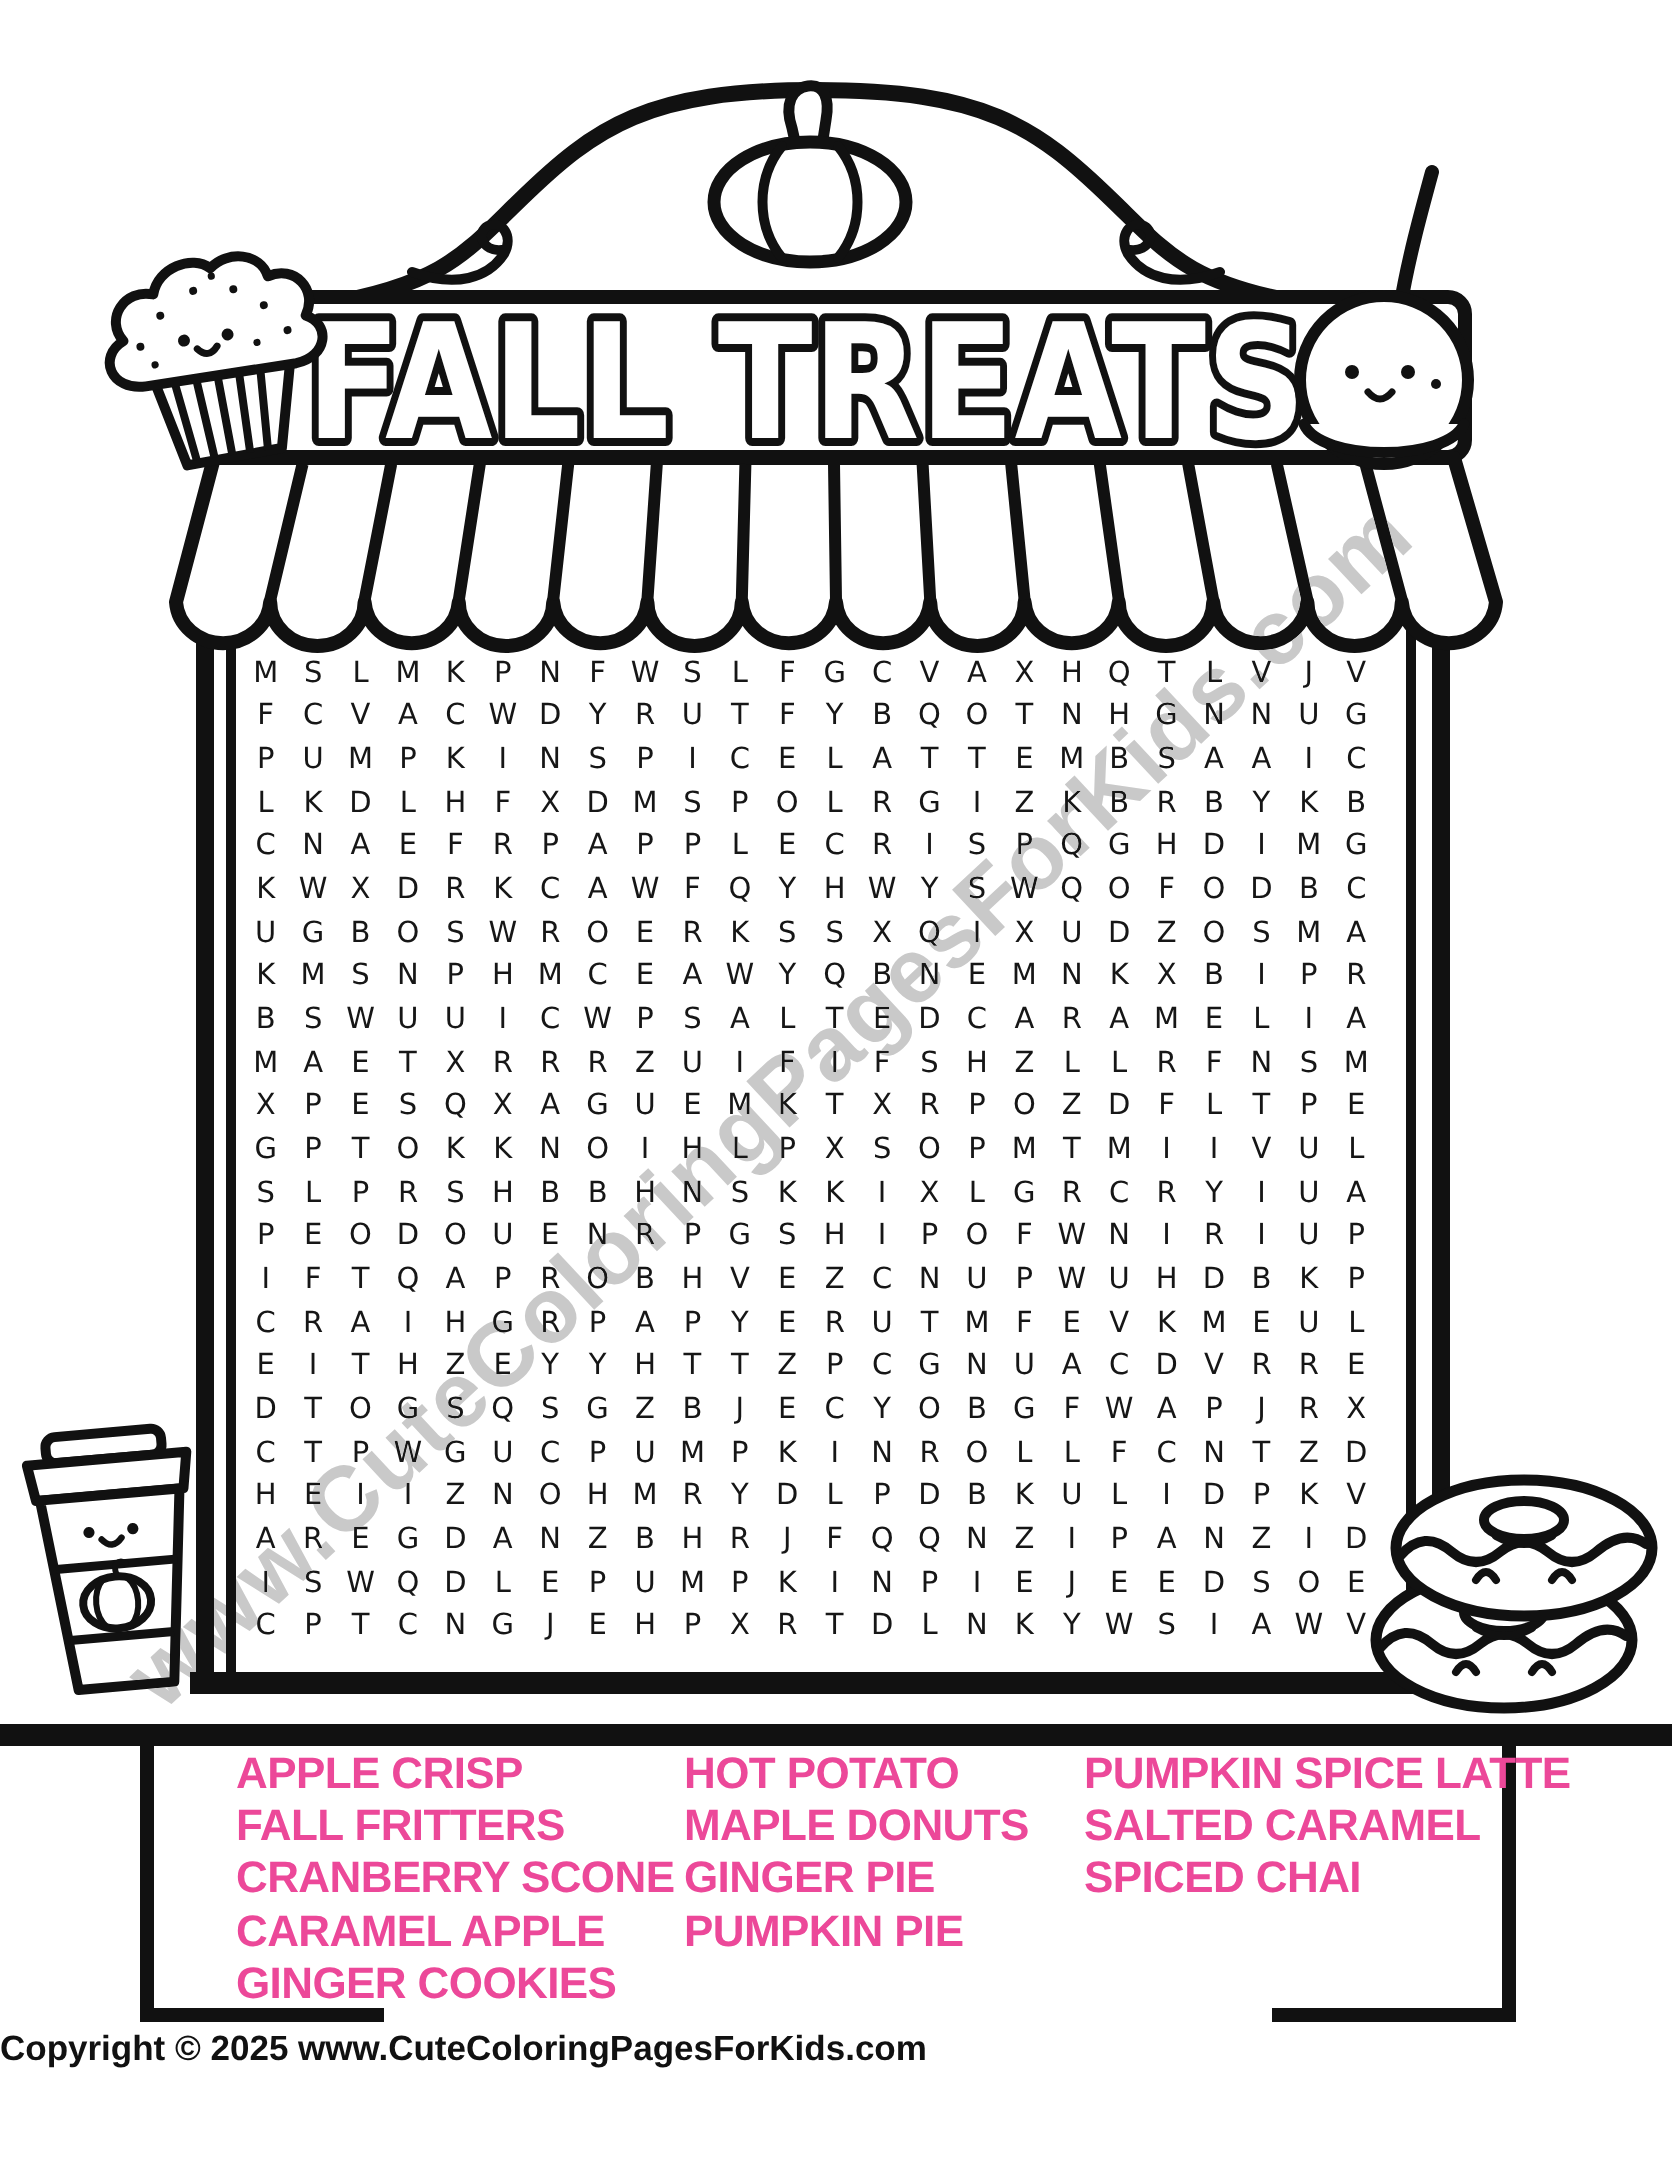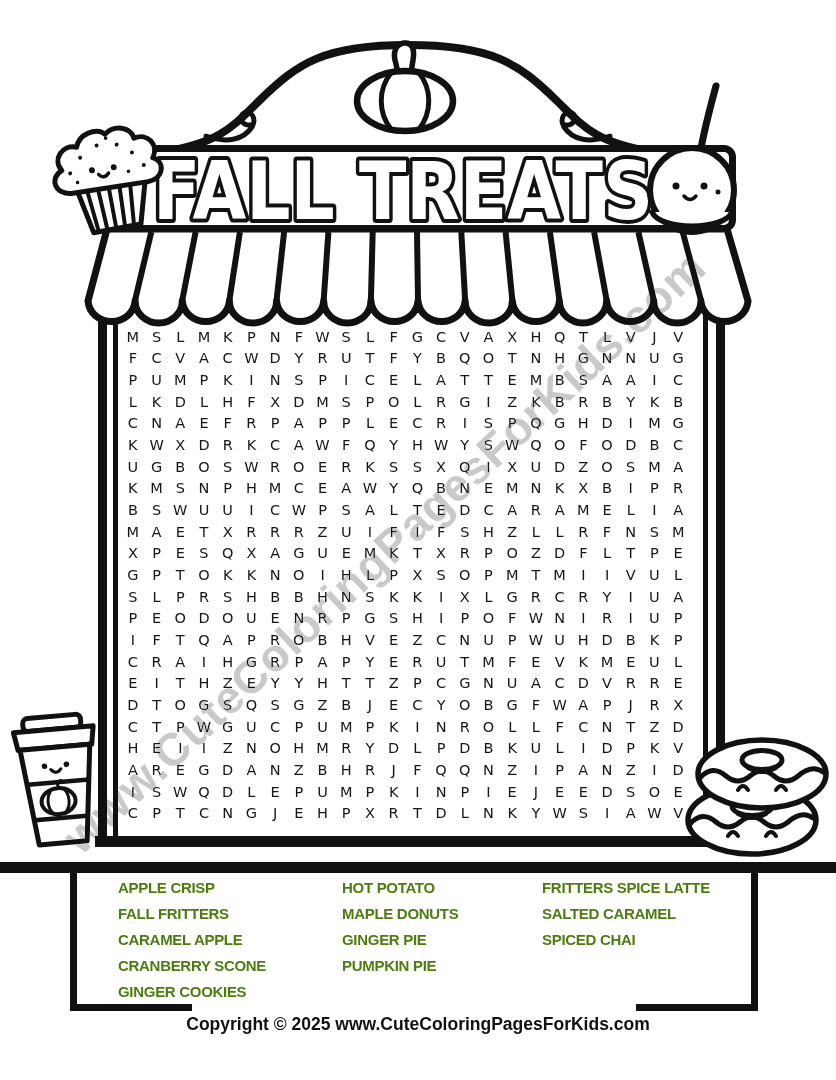--- a/index.html
+++ b/index.html
@@ -9,24 +9,24 @@
   .ink{background:#111;}
   
   #letter-grid{left:121px;top:326px;width:569px;height:498px;display:grid;
      grid-template-columns:repeat(24,1fr);grid-template-rows:repeat(23,1fr);}
   #letter-grid .cell{display:flex;align-items:center;justify-content:center;
      font-family:"DejaVu Sans",sans-serif;font-size:14.5px;font-weight:500;color:#161616;}
   
   .post{top:298px;height:549px;}
   
   .wordcol{top:874px;width:220px;}
-  .word{height:26.2px;display:flex;align-items:center;font-size:15px;font-weight:bold;
-        letter-spacing:-0.3px;color:#4d7c0f;white-space:nowrap;}
+  .word{height:26.2px;display:flex;align-items:center;font-size:22px;font-weight:bold;
+        letter-spacing:-0.3px;color:#ec4899;white-space:nowrap;}
   
-  #copyright{left:0;top:1014px;width:836px;text-align:center;font-size:17.5px;
+  #copyright{left:0;top:1014px;width:836px;font-size:17.5px;
         font-weight:bold;color:#111;}
   
   #watermark{left:58px;top:856px;width:892px;transform-origin:0 50%;
         transform:translateY(-50%) rotate(-43deg);text-align:center;
         font-size:46px;font-weight:bold;letter-spacing:1px;color:#c9c9c9;
         mix-blend-mode:darken;z-index:60;pointer-events:none;}
   
   #sign-board{left:100px;top:145px;width:636px;height:87px;background:#fff;
         border:7px solid #111;border-radius:12px;box-sizing:border-box;}
   svg{position:absolute;overflow:visible;}
@@ -627,32 +627,32 @@
       <span class="cell">W</span>
       <span class="cell">V</span>
     </div>
 
   <div class="abs" style="left:70px;top:873px;width:688px;height:133px;border-left:7px solid #111;border-right:7px solid #111;box-sizing:border-box;"></div>
   <div class="abs ink" style="left:70px;top:1004px;width:122px;height:7px;"></div>
   <div class="abs ink" style="left:636px;top:1004px;width:122px;height:7px;"></div>
   <div class="abs wordcol" style="left:118px;">
       <div class="word">APPLE CRISP</div>
       <div class="word">FALL FRITTERS</div>
+      <div class="word">CRANBERRY SCONE</div>
       <div class="word">CARAMEL APPLE</div>
-      <div class="word">CRANBERRY SCONE</div>
       <div class="word">GINGER COOKIES</div>
     </div>
   <div class="abs wordcol" style="left:342px;">
       <div class="word">HOT POTATO</div>
       <div class="word">MAPLE DONUTS</div>
       <div class="word">GINGER PIE</div>
       <div class="word">PUMPKIN PIE</div>
     </div>
   <div class="abs wordcol" style="left:542px;">
-      <div class="word">FRITTERS SPICE LATTE</div>
+      <div class="word">PUMPKIN SPICE LATTE</div>
       <div class="word">SALTED CARAMEL</div>
       <div class="word">SPICED CHAI</div>
     </div>
 
   <div id="copyright" class="abs">Copyright © 2025 www.CuteColoringPagesForKids.com</div>
 
   <svg style="left:42px;top:126px;transform:rotate(-8deg);" width="135" height="115" viewBox="0 0 135 115">
     <path d="M34,58 L104,56 L93,102 L45,104 Z" fill="#fff" stroke="#111" stroke-width="5" stroke-linejoin="round"></path>
     <path d="M44,59 L50,102 M55,58 L59,102 M66,58 L68,102 M77,57 L77,102 M88,57 L86,102" stroke="#111" stroke-width="4" fill="none"></path>
     <path d="M30,62 C12,62 8,44 22,38 C14,26 26,12 40,17 C44,4 62,0 70,8 C80,0 96,4 98,16 C112,12 122,26 114,38 C126,44 122,60 106,61 Z" fill="#fff" stroke="#111" stroke-width="5" stroke-linejoin="round"></path>

